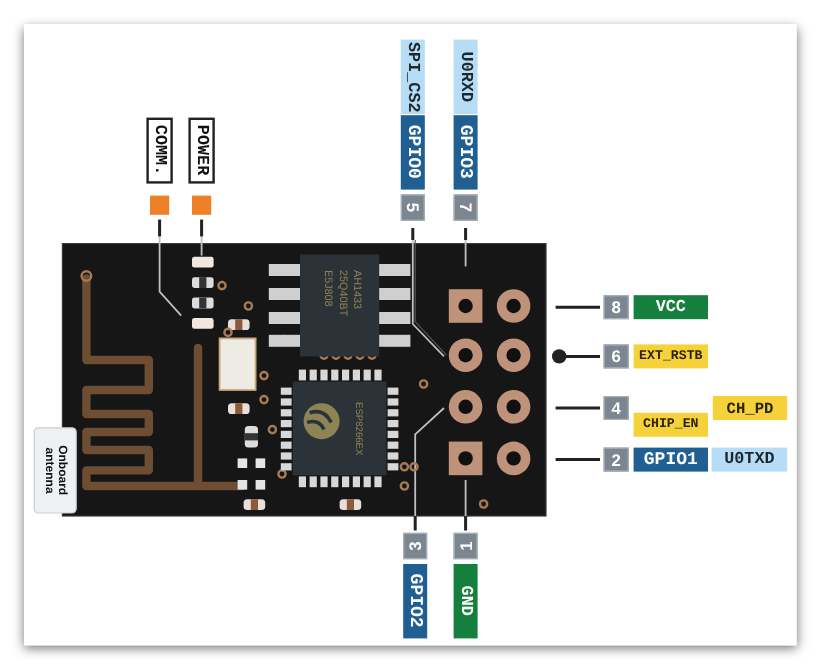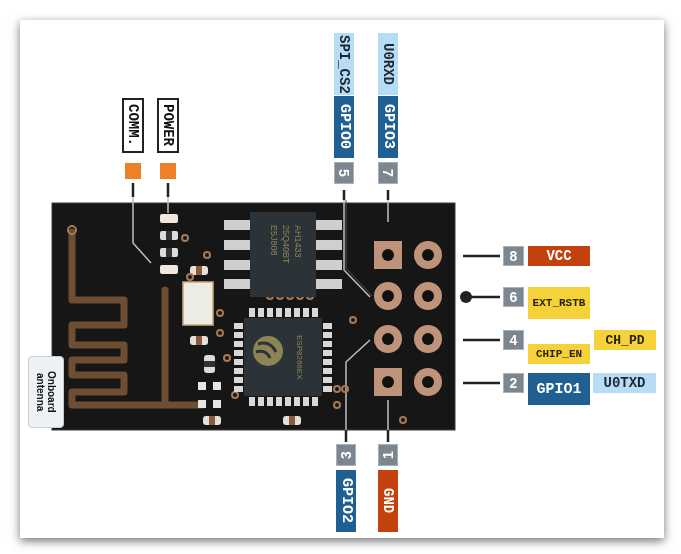--- a/index.html
+++ b/index.html
@@ -4,21 +4,21 @@
 <style>
   html, body { margin:0; padding:0; background:#ffffff; }
   body { width:681px; height:554px; position:relative; overflow:hidden; font-family:"Liberation Mono", "DejaVu Sans Mono", monospace; }
   .frame { position:absolute; left:20px; top:20px; width:644px; height:518px; background:#ffffff; box-shadow:0 3px 9px rgba(0,0,0,0.55); }
   svg { position:absolute; left:0; top:0; }
   .lbl { position:absolute; display:flex; align-items:center; justify-content:center; font-weight:bold; white-space:nowrap; box-sizing:border-box; }
   .vert { writing-mode:vertical-rl; }
   .num { background:#7b8690; color:#ffffff; font-family:"Liberation Sans", sans-serif; font-size:14px; border:1px solid #a9b1b8; }
   .gpio { background:#1f5f91; color:#ffffff; font-size:15px; }
   .uart { background:#b7dcf5; color:#1c2730; font-size:14px; }
-  .pwr { background:#c2410c; color:#ffffff; font-size:14px; }
+  .pwr { background:#15803d; color:#ffffff; font-size:14px; }
   .ctl { background:#f5d23a; color:#2b2300; font-size:11px; }
   .ctl2 { background:#f5d23a; color:#2b2300; font-size:13px;text-align:center; }
   .led { background:#ffffff; color:#111; border:2px solid #222; font-size:14px; }
   .ledsq { position:absolute; width:16px; height:16px; background:#ee8127; }
   .antenna-tag { position:absolute; left:28px; top:356px; width:34px; height:70px; background:#eef1f3; border:1px solid #c8cdd1; border-radius:4px; writing-mode:vertical-rl; font-family:"Liberation Sans", sans-serif; font-weight:bold; font-size:10px; line-height:11px; color:#111; display:flex; align-items:center; justify-content:center; text-align:center; }
 </style>
 </head>
 <body>
 
 <div class="frame"></div>
@@ -198,28 +198,28 @@
 <div class="lbl num vert" style="left:334px;top:162px;width:20px;height:22px;">5</div>
 
 <div class="lbl uart vert" style="left:378px;top:33px;width:20px;height:62px;">U0RXD</div>
 <div class="lbl gpio vert" style="left:378px;top:96px;width:20px;height:62px;">GPIO3</div>
 <div class="lbl num vert" style="left:378px;top:162px;width:20px;height:22px;">7</div>
 
 <div class="lbl num" style="left:503px;top:246px;width:21px;height:20px;">8</div>
 <div class="lbl pwr" style="left:528px;top:246px;width:62px;height:20px;">VCC</div>
 
 <div class="lbl num" style="left:503px;top:287px;width:21px;height:20px;">6</div>
-<div class="lbl ctl" style="left:528px;top:287px;width:62px;height:32px;">EXT_RSTB</div>
+<div class="lbl ctl" style="left:528px;top:287px;width:62px;height:20px;">EXT_RSTB</div>
 
 <div class="lbl num" style="left:503px;top:330px;width:21px;height:20px;">4</div>
 <div class="lbl ctl" style="left:528px;top:330px;width:62px;height:20px;margin-top:14px;">CHIP_EN</div>
 <div class="lbl ctl2" style="left:594px;top:330px;width:62px;height:20px;">CH_PD</div>
 
 <div class="lbl num" style="left:503px;top:373px;width:21px;height:20px;">2</div>
-<div class="lbl gpio" style="left:528px;top:373px;width:62px;height:32px;">GPIO1</div>
+<div class="lbl gpio" style="left:528px;top:373px;width:62px;height:20px;">GPIO1</div>
 <div class="lbl uart" style="left:593px;top:373px;width:63px;height:20px;text-align:right;">U0TXD</div>
 
 <div class="lbl num vert" style="left:336px;top:444px;width:20px;height:22px;transform:rotate(180deg);">3</div>
 <div class="lbl gpio vert" style="left:336px;top:470px;width:20px;height:62px;">GPIO2</div>
 
 <div class="lbl num vert" style="left:378px;top:444px;width:20px;height:22px;transform:rotate(180deg);">1</div>
 <div class="lbl pwr vert" style="left:378px;top:470px;width:20px;height:62px;">GND</div>
 
 <div class="antenna-tag">Onboard antenna</div>
 

